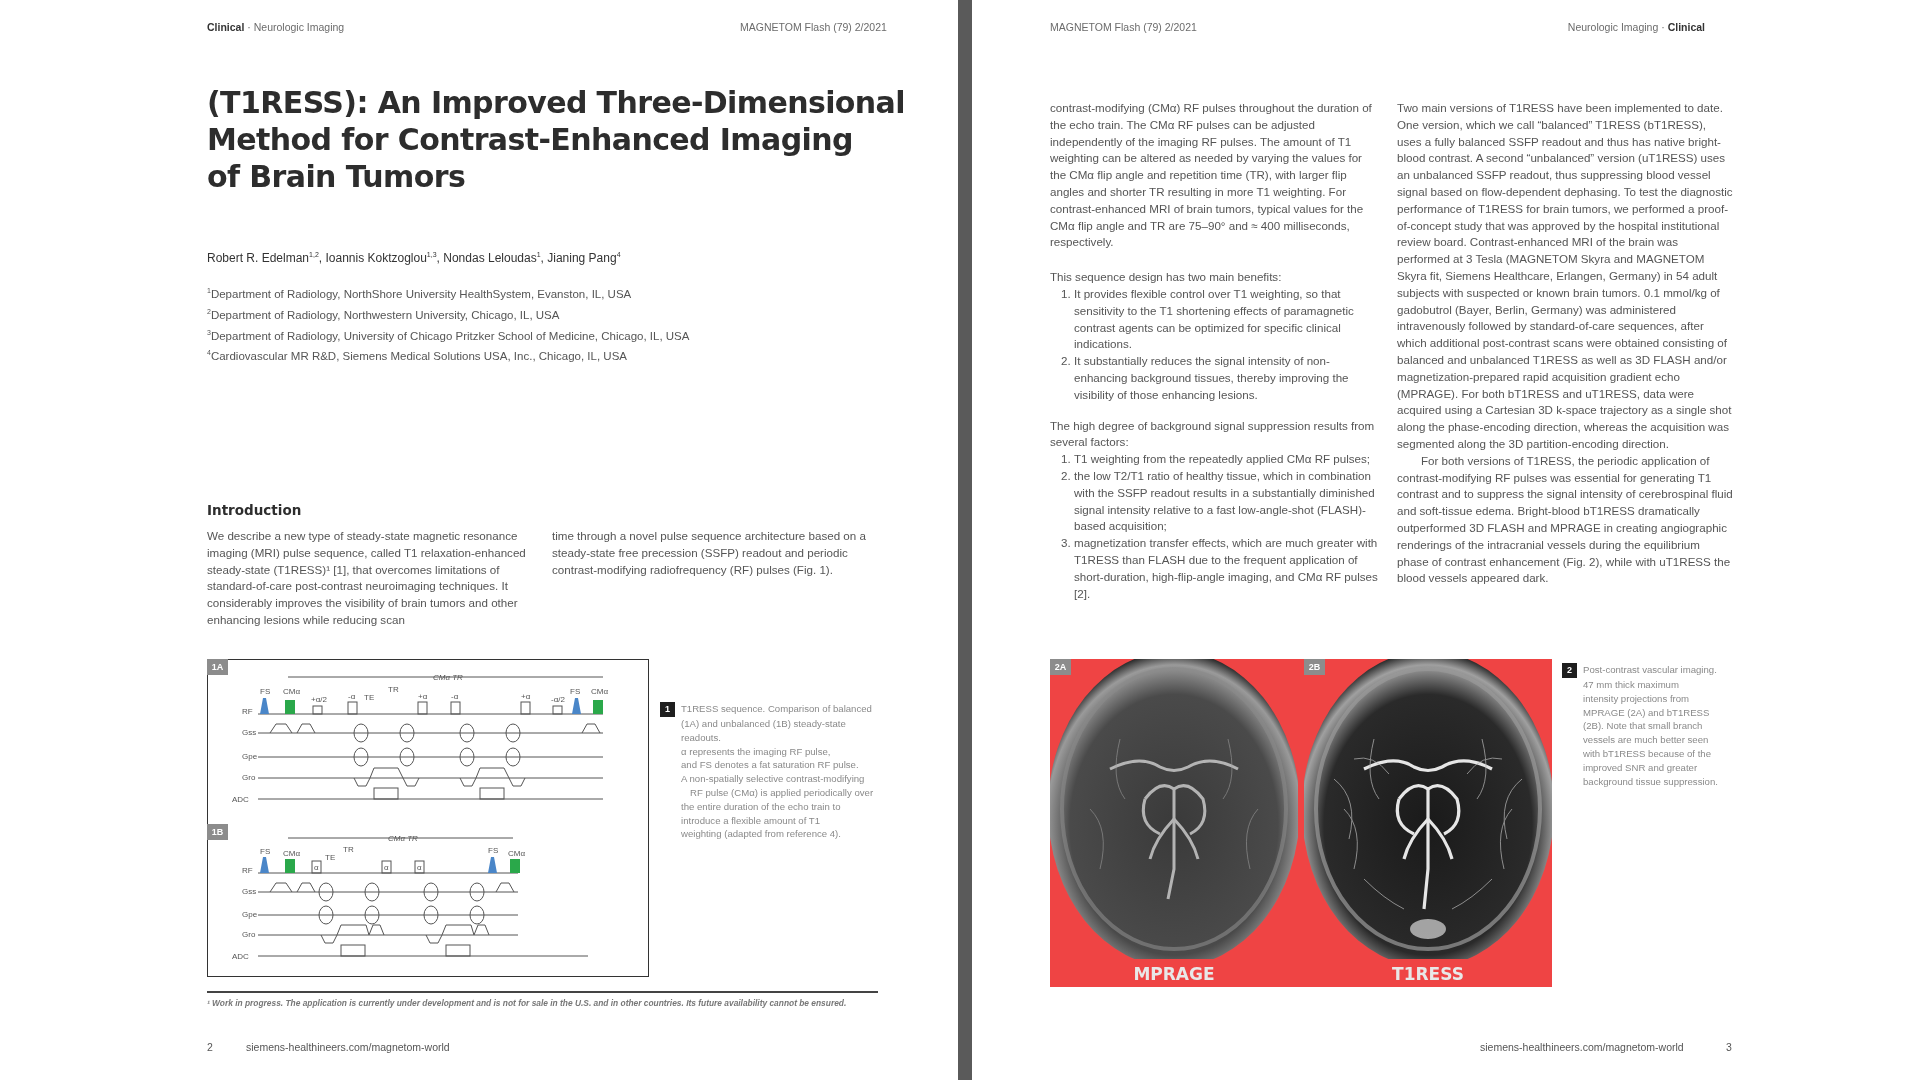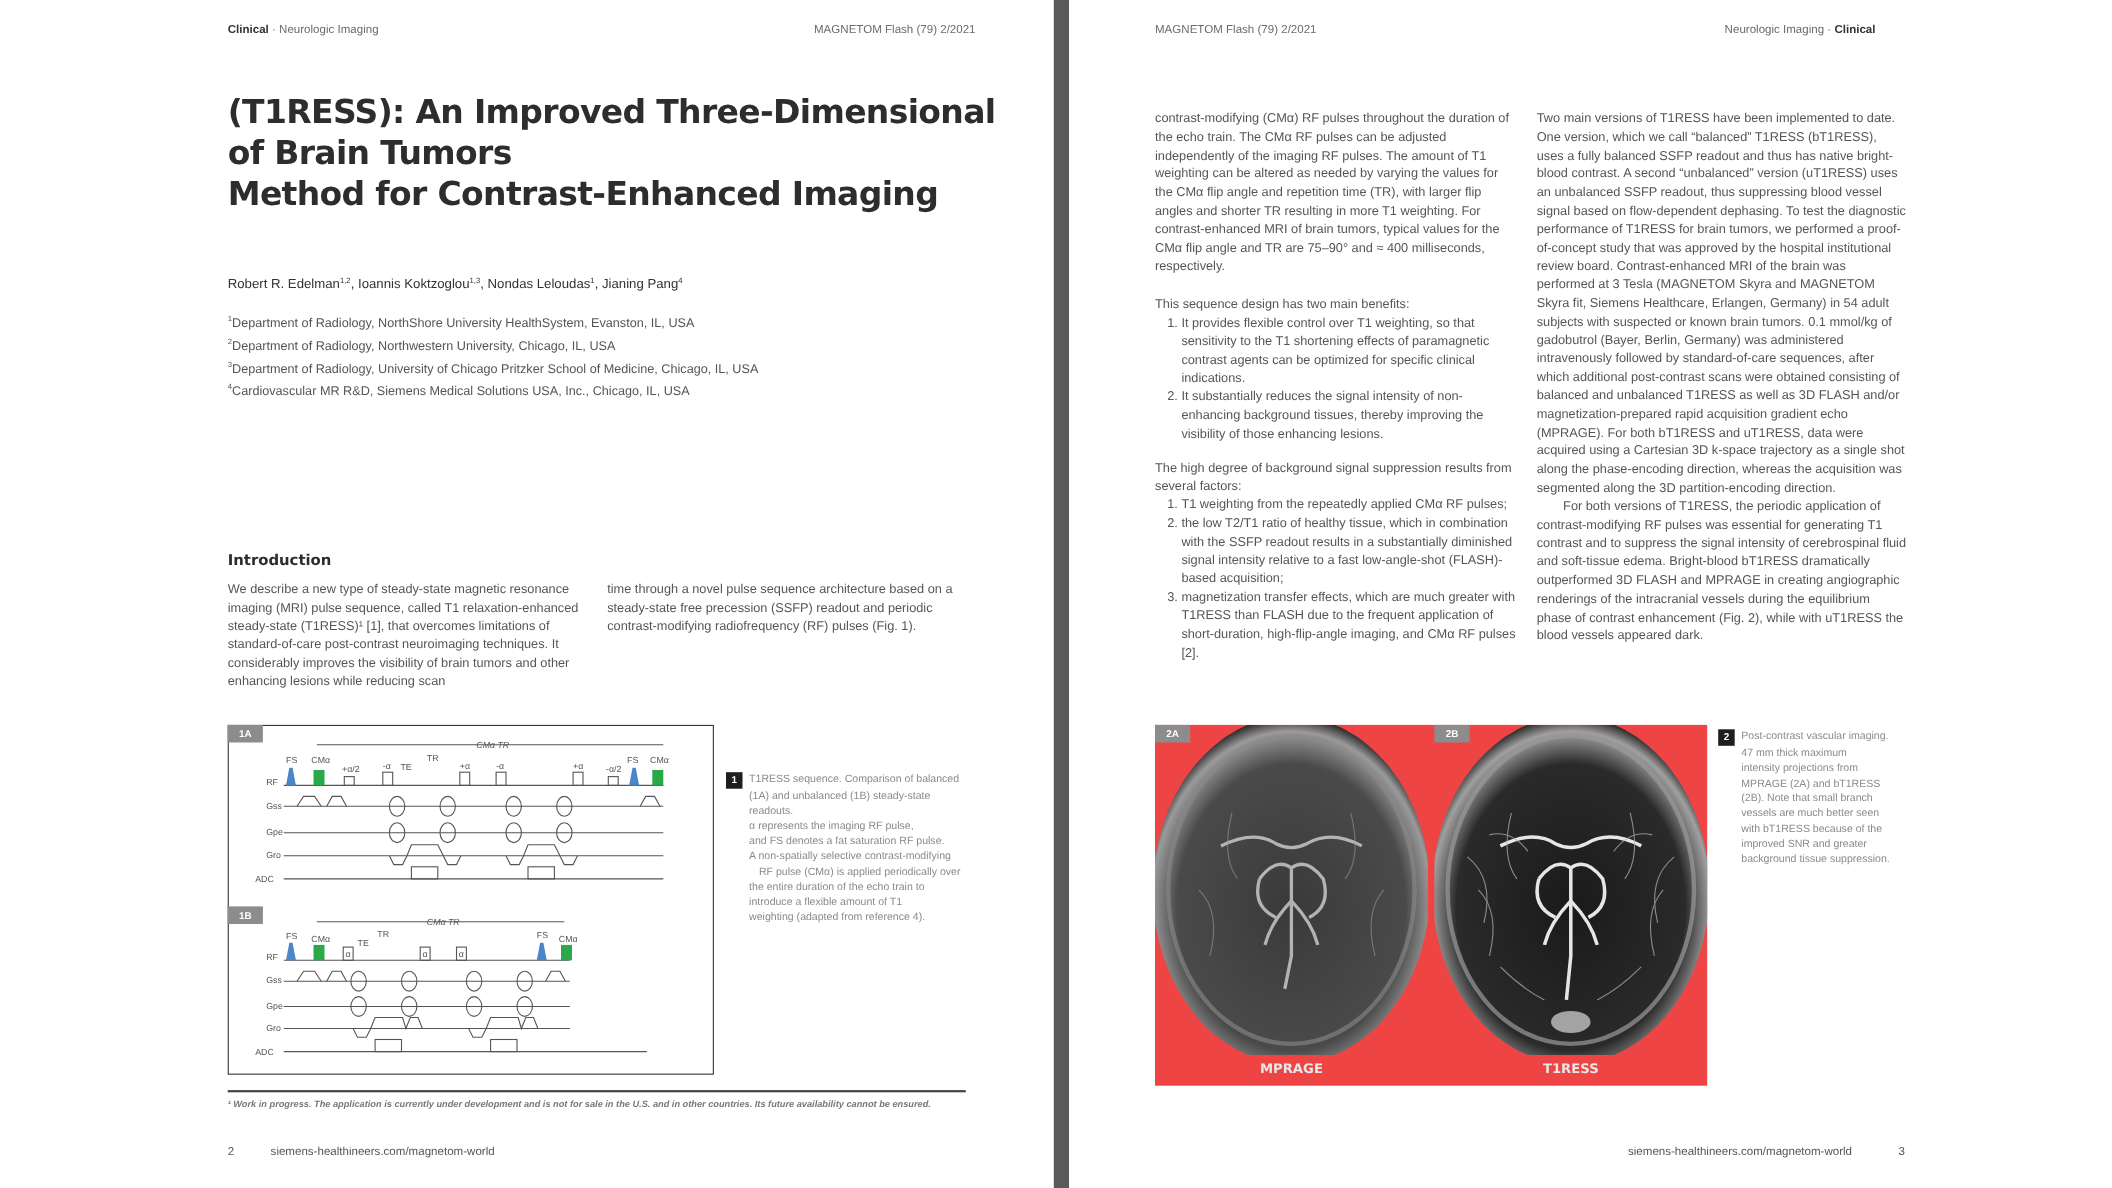--- a/index.html
+++ b/index.html
@@ -19,41 +19,41 @@
   .affil sup { font-size:7px; }
   .h2 { font-family:"DejaVu Sans", sans-serif; font-weight:700; font-size:13.5px; color:#2d2d2d; }
   .body { font-size:11.6px; line-height:16.8px; color:#555; }
   .body p { margin:0; }
   .indent { text-indent:24px; }
   ol.list { margin:0; padding:0 0 0 24px; }
   ol.list li { padding-left:0; }
   .caption { font-size:9.6px; line-height:13.8px; color:#8a8a8a; }
   .fignum { display:inline-block; width:15px; height:15px; background:#1e1e1e; color:#fff; font-size:9px; font-weight:700; text-align:center; line-height:15px; margin-right:6px; vertical-align:top; }
   .figbox { border:1.5px solid #333; background:#fff; }
-  .tag { position:absolute; width:32px; height:16px; background:#8c8c8c; color:#fff; font-size:9px; font-weight:700; text-align:center; line-height:16px; }
+  .tag { position:absolute; width:21px; height:16px; background:#8c8c8c; color:#fff; font-size:9px; font-weight:700; text-align:center; line-height:16px; }
   .footnote { font-size:8.4px; font-style:italic; color:#777;font-weight:bold; }
   .footrule { height:1.5px; background:#444; }
   .pgno { font-size:10.5px; color:#555; }
   .mri { background:#ef4444; }
-  .mri-label { font-size:12px; font-weight:700; color:#e8e8e8; text-align:center; font-family:"DejaVu Sans", sans-serif; }
+  .mri-label { font-size:17px; font-weight:700; color:#e8e8e8; text-align:center; font-family:"DejaVu Sans", sans-serif; }
   svg text { font-family:"Liberation Sans", sans-serif; }
 </style>
 </head>
 <body>
 
 <div class="page page-left">
   <div class="abs hdr" style="left:207px; top:21px;">
     <b>Clinical</b><span> · </span><span>Neurologic Imaging</span>
   </div>
   <div class="abs hdr" style="left:740px; top:21px;">MAGNETOM Flash (79) 2/2021</div>
 
   <div class="abs title" style="left:207px; top:84px; width:720px;">
     <div>(T1RESS): An Improved Three-Dimensional</div>
+    <div>Method for Contrast-Enhanced Imaging</div>
     <div>of Brain Tumors</div>
-    <div>Method for Contrast-Enhanced Imaging</div>
   </div>
 
   <div class="abs authors" style="left:207px; top:251px;">
     <span>Robert R. Edelman</span><sup>1,2</sup>,
     <span>Ioannis Koktzoglou</span><sup>1,3</sup>,
     <span>Nondas Leloudas</span><sup>1</sup>,
     <span>Jianing Pang</span><sup>4</sup>
   </div>
 
   <div class="abs affil" style="left:207px; top:282px;">

